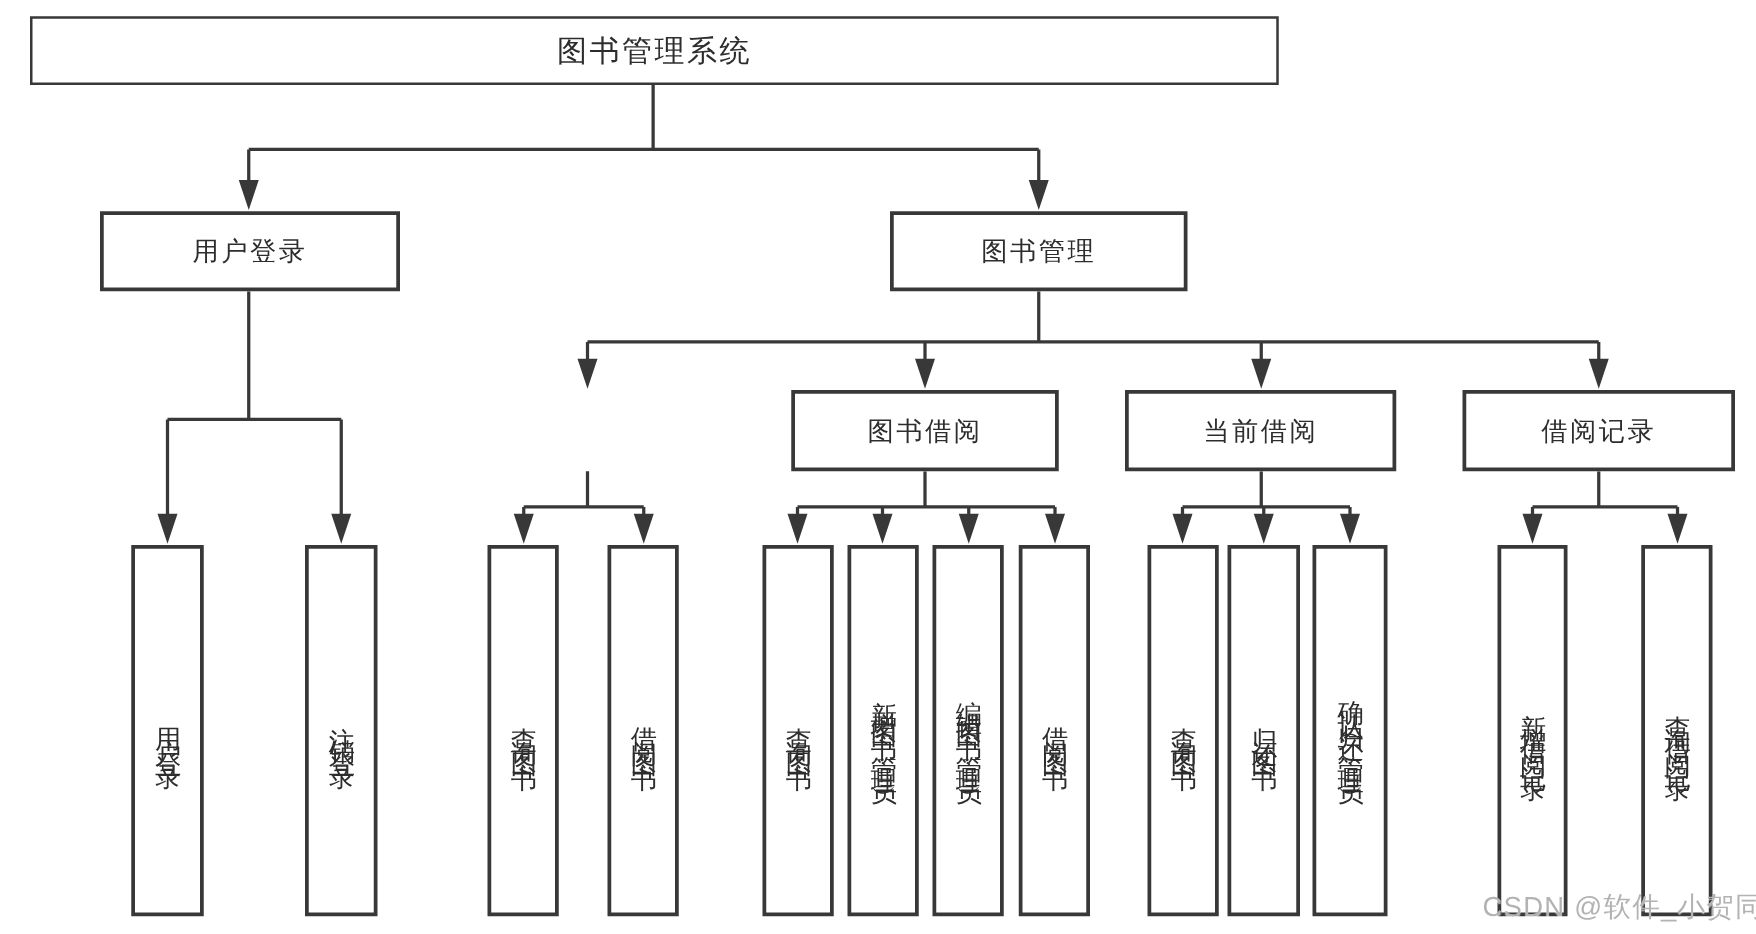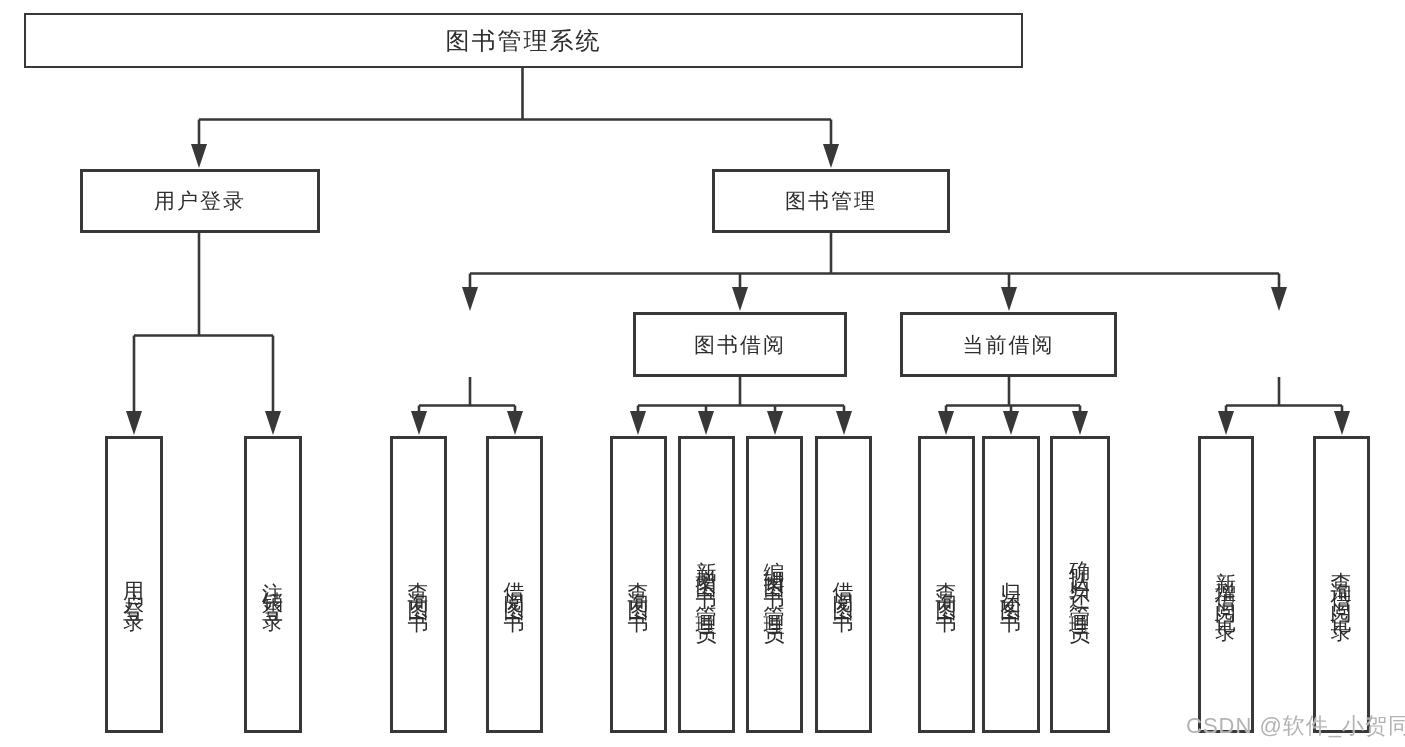--- a/index.html
+++ b/index.html
@@ -88,20 +88,21 @@
     </g>
   </svg>
 
   <div class="box root" style="left:24px;top:13px;width:999px;height:55px">图书管理系统</div>
 
   <div class="box" style="left:80px;top:169px;width:240px;height:64px">用户登录</div>
   <div class="box" style="left:712px;top:169px;width:238px;height:64px">图书管理</div>
 
   <div class="box" style="left:633px;top:312px;width:214px;height:65px">图书借阅</div>
   <div class="box" style="left:900px;top:312px;width:217px;height:65px">当前借阅</div>
+  <div class="box" style="left:1170px;top:312px;width:218px;height:65px">借阅记录</div>
 
   <div class="box leaf" style="left:105px;width:58px">用户登录</div>
   <div class="box leaf" style="left:244px;width:58px">注销登录</div>
 
   <div class="box leaf" style="left:390px;width:57px">查询图书</div>
   <div class="box leaf" style="left:486px;width:57px">借阅图书</div>
 
   <div class="box leaf" style="left:610px;width:57px">查询图书</div>
   <div class="box leaf long" style="left:678px;width:57px">新增图书（管理员）</div>
   <div class="box leaf long" style="left:746px;width:57px">编辑图书（管理员）</div>

